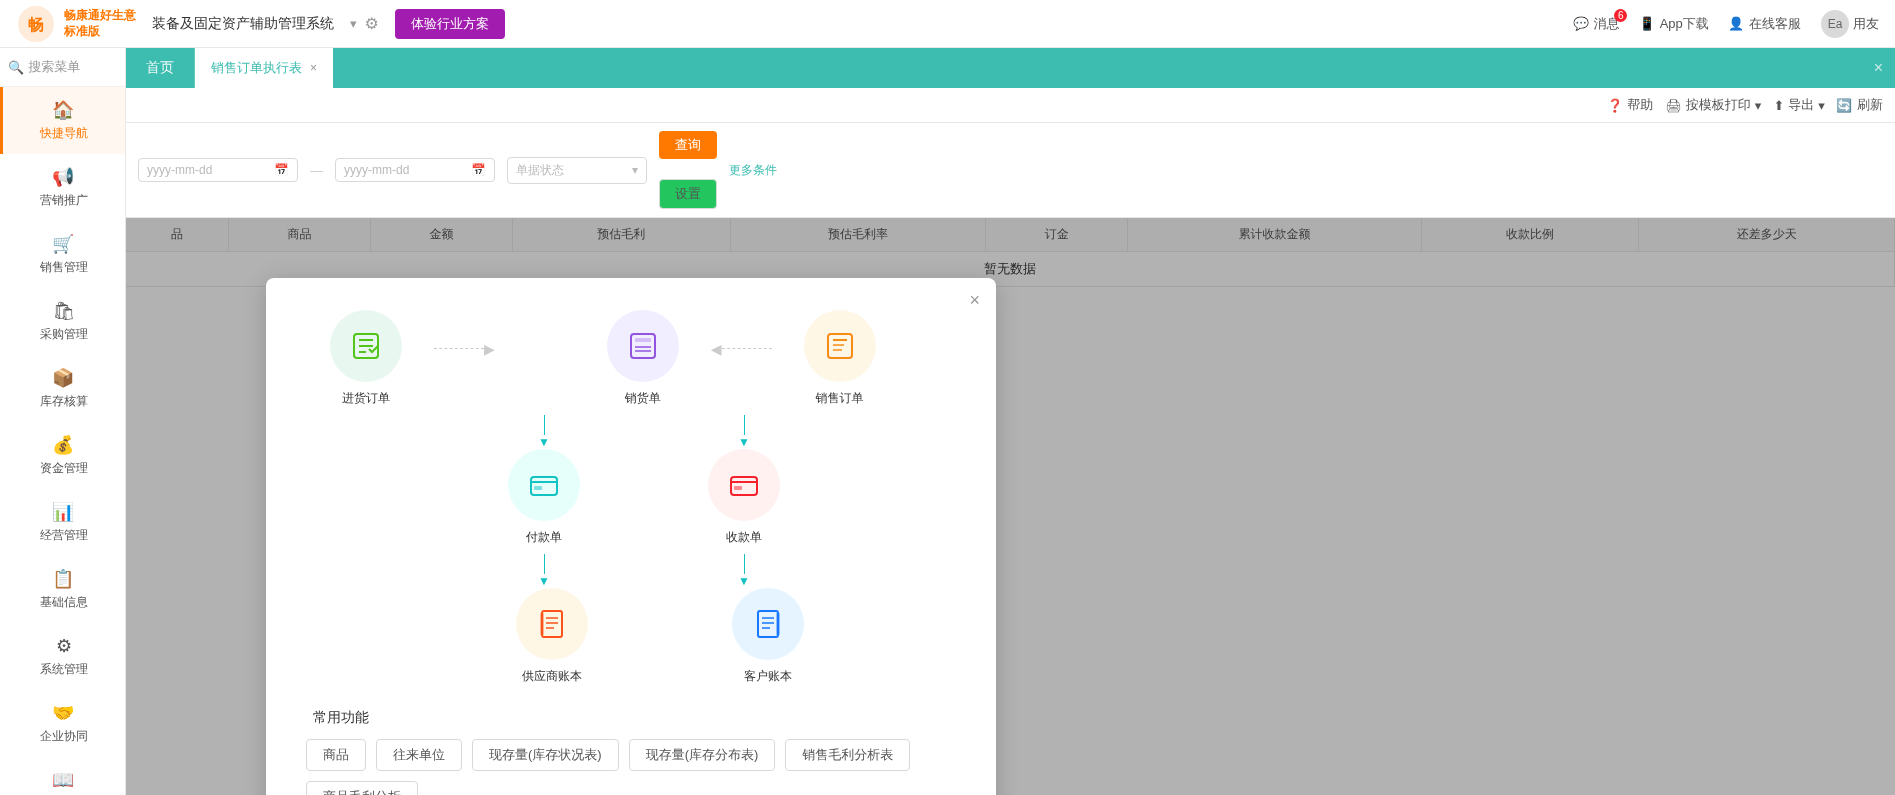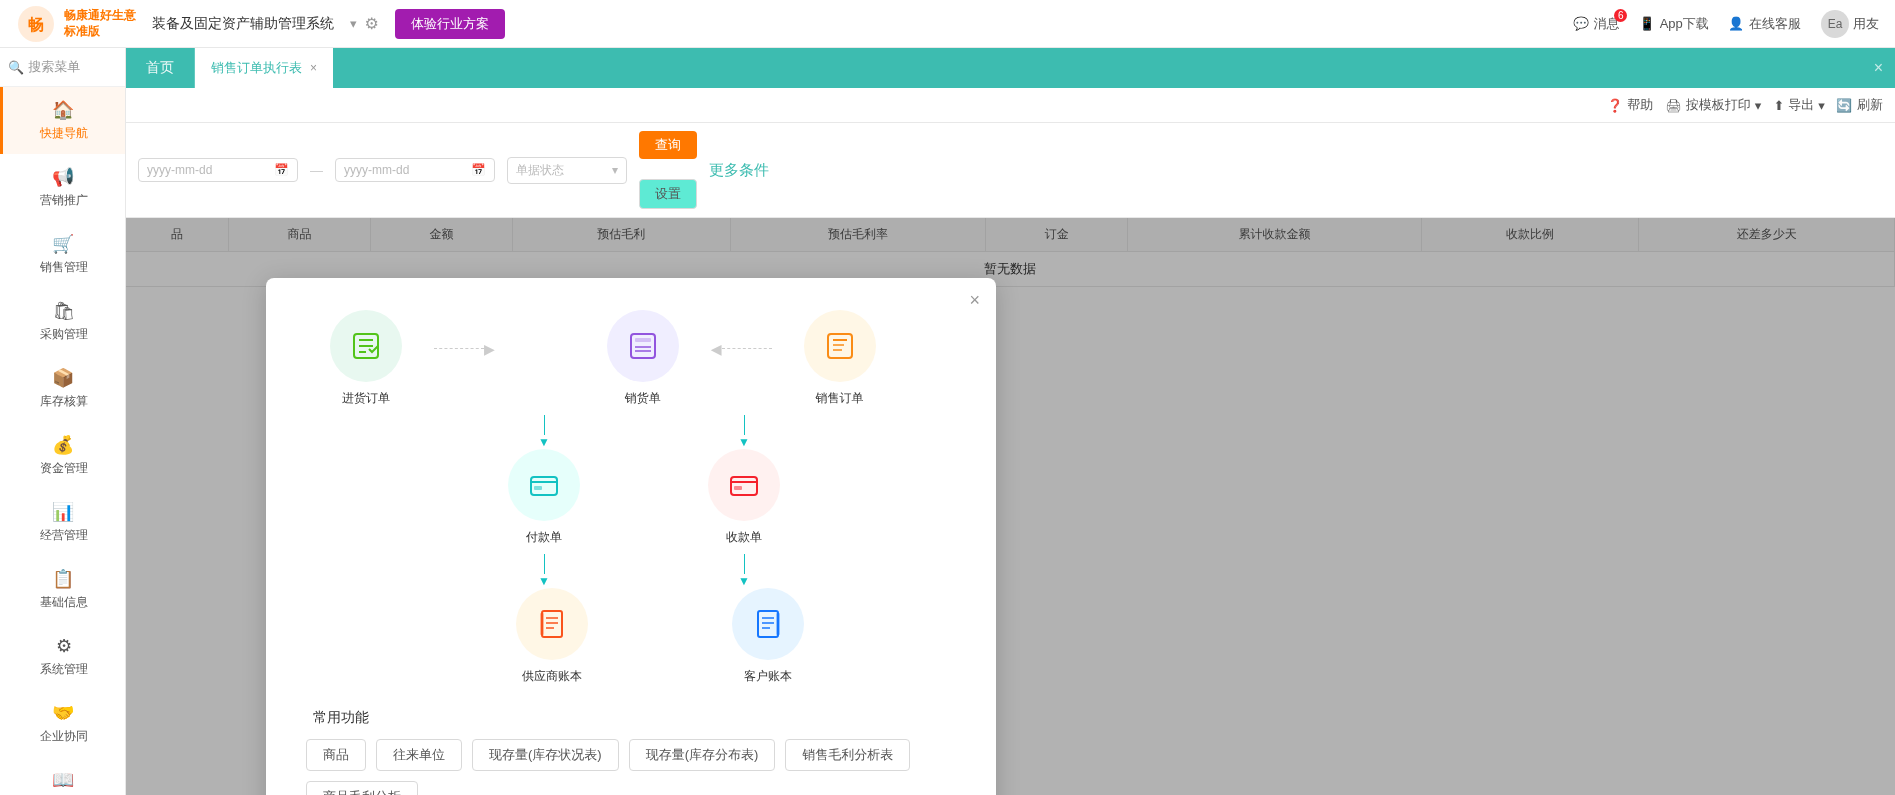--- a/index.html
+++ b/index.html
@@ -38,27 +38,27 @@
     
     .tab-home { background: #3dbcb0; color: rgba(255,255,255,0.9); padding: 0 20px; display: flex; align-items: center; font-size: 14px; cursor: pointer; border-right: 1px solid rgba(255,255,255,0.2); }
     .tab-active { background: #fff; color: #3dbcb0; padding: 0 16px; display: flex; align-items: center; gap: 8px; font-size: 13px; }
     .tab-close { color: #999; cursor: pointer; font-size: 12px; }
     .tab-close-x { margin-left: auto; margin-right: 12px; color: rgba(255,255,255,0.7); cursor: pointer; font-size: 16px; display: flex; align-items: center; }
 
     
     .toolbar-row { display: flex; align-items: center; padding: 8px 12px; background: #fff; border-bottom: 1px solid #e8e8e8; gap: 12px; flex-shrink: 0; }
     .toolbar-btn { display: flex; align-items: center; gap: 4px; color: #555; cursor: pointer; font-size: 13px; }
     .query-btn { background: #ff7800; color: #fff; border: none; padding: 5px 16px; border-radius: 4px; cursor: pointer; font-size: 13px; }
-    .set-btn { background: #5eead4; color: #555; border: 1px solid #d9d9d9; padding: 5px 12px; border-radius: 4px; cursor: pointer; font-size: 13px; margin-top: 4px; }
+    .set-btn { background: #22c55e; color: #555; border: 1px solid #d9d9d9; padding: 5px 12px; border-radius: 4px; cursor: pointer; font-size: 13px; margin-top: 4px; }
 
     
     .filter-row { display: flex; align-items: center; padding: 8px 12px; background: #fff; border-bottom: 1px solid #e8e8e8; gap: 12px; flex-shrink: 0; }
     .filter-input { border: 1px solid #d9d9d9; border-radius: 4px; padding: 4px 8px; font-size: 12px; width: 160px; color: #bbb; display: flex; align-items: center; gap: 4px; }
-    .filter-select { border: 1px solid #d9d9d9; border-radius: 4px; padding: 4px 8px; font-size: 12px; width: 120px; color: #bbb; display: flex; align-items: center; justify-content: space-between; }
-    .more-cond { color: #3dbcb0; font-size: 15px; cursor: pointer; }
+    .filter-select { border: 1px solid #d9d9d9; border-radius: 4px; padding: 4px 8px; font-size: 12px; width: 140px; color: #bbb; display: flex; align-items: center; justify-content: space-between; }
+    .more-cond { color: #3dbcb0; font-size: 12px; cursor: pointer; }
 
     
     .table-wrap { background: #fff; }
     .data-table { width: 100%; border-collapse: collapse; font-size: 12px; }
     .data-table th { background: #fafafa; border-bottom: 1px solid #e8e8e8; border-right: 1px solid #e8e8e8; padding: 8px 10px; text-align: center; color: #555; font-weight: normal; white-space: nowrap; }
     .data-table td { border-bottom: 1px solid #e8e8e8; border-right: 1px solid #e8e8e8; padding: 8px 10px; text-align: center; color: #333; }
     .no-data { text-align: center; padding: 60px; color: #999; font-size: 13px; }
 
     
     .modal-overlay { position: absolute; top: 0; left: 0; right: 0; bottom: 0; background: rgba(0,0,0,0.3); z-index: 100; display: flex; align-items: flex-start; justify-content: flex-start; padding: 60px 0 0 140px; }

